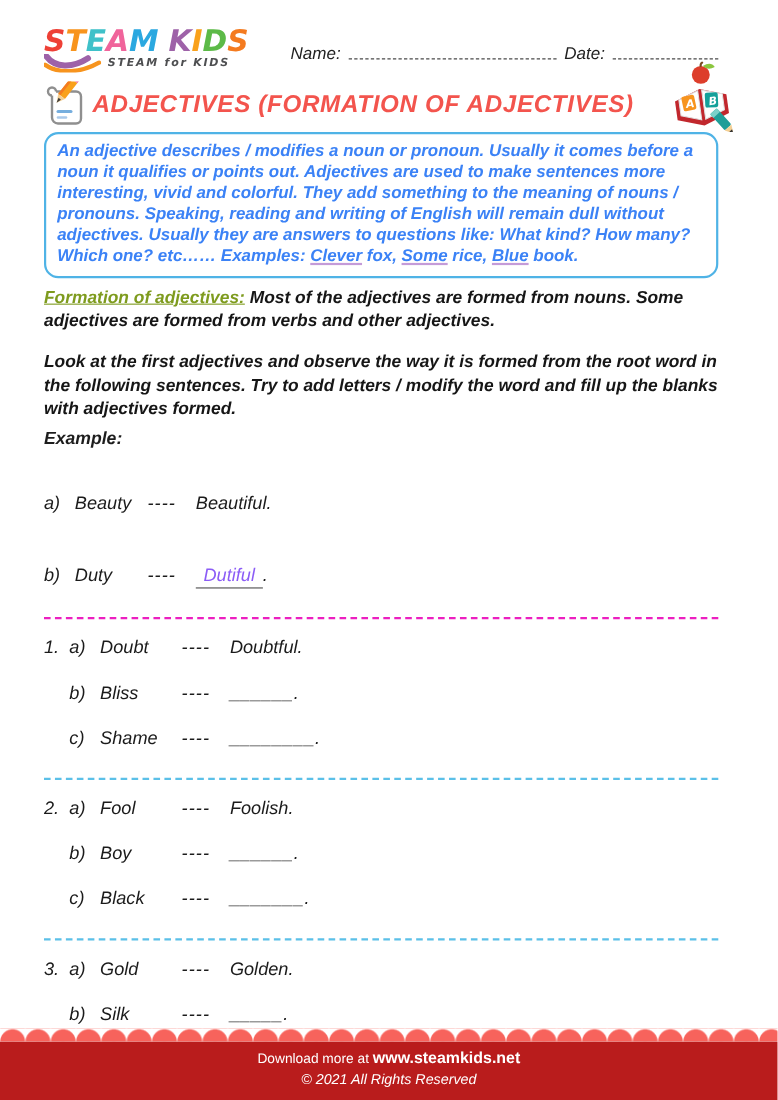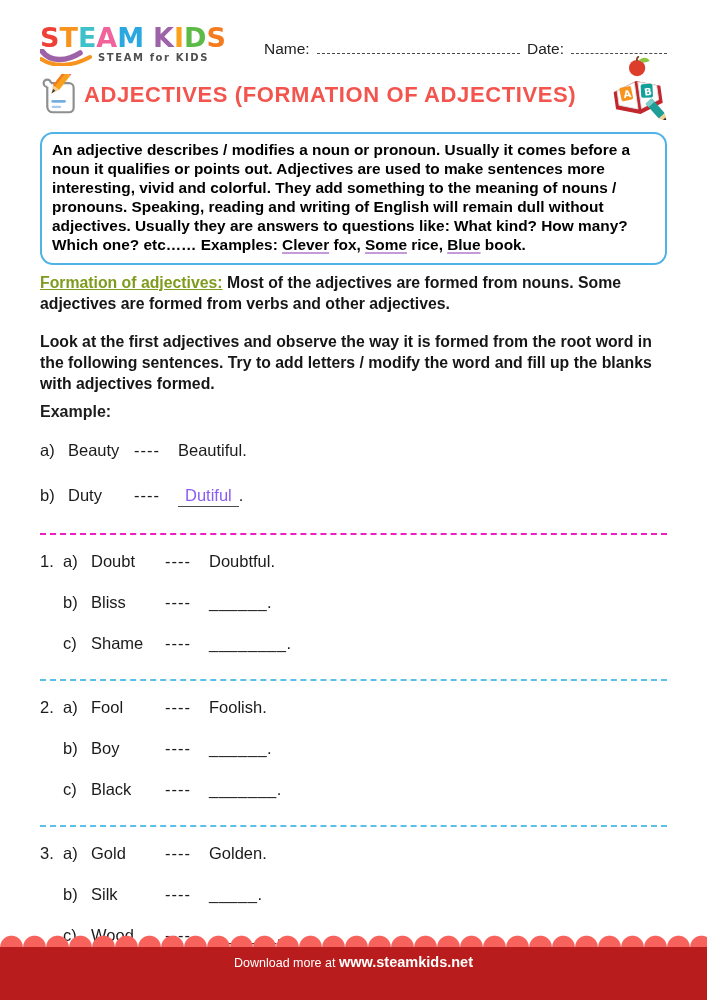--- a/index.html
+++ b/index.html
@@ -1,17 +1,17 @@
 <!DOCTYPE html>
 <html><head>
 <meta charset="utf-8">
 <style>
   html,body{margin:0;padding:0;width:707px;height:1000px;background:#ffffff;overflow:hidden;
     font-family:"Liberation Sans", sans-serif;color:#1d1d1d;position:relative;}
-  .page{padding:24px 40px 0 40px;position:relative;}
+  .page{padding:24px 54px 0 40px;position:relative;font-style:italic;}
 
   
   .header{display:flex;align-items:flex-start;}
   .logo-block{width:210px;position:relative;flex:0 0 auto;}
   .logo-word{font-family:"DejaVu Sans", sans-serif;font-weight:800;font-size:27px;line-height:28px;letter-spacing:0px;white-space:nowrap;}
   .logo-word .sp{display:inline-block;width:9px;}
   .logo-sub{display:flex;align-items:center;margin-top:-3px;}
   .logo-sub svg{flex:0 0 auto;}
   .tagline{font-family:"DejaVu Sans", sans-serif;font-weight:700;font-size:10px;color:#4e4f51;letter-spacing:1.6px;margin-left:6px;}
   .namedate{flex:1;display:flex;align-items:baseline;margin-top:16px;margin-left:14px;font-size:15.5px;color:#222;}
@@ -19,38 +19,38 @@
   .dotline{border-bottom:1.6px dashed #4a4a4a;flex:1;height:13px;margin:0 7px;}
   .dotline.date-line{flex:0 0 96px;margin-right:0;}
 
   
   .title-row{display:flex;align-items:center;margin-top:8px;}
   .title-row svg{margin-right:4px;flex:0 0 auto;}
   .page-title{color:#f3544d;font-weight:800;font-size:22px;letter-spacing:0.6px;white-space:nowrap;}
   .book-icon{position:absolute;top:56px;right:40px;}
 
   
-  .intro-box{margin-top:16px;border:2.4px solid #4fb3e6;border-radius:13px;padding:6px 10px 8px 10px;
-    color:#000000;font-weight:bold;font-size:15.4px;line-height:1.24;}
+  .intro-box{margin-top:4px;border:2.4px solid #4fb3e6;border-radius:13px;padding:6px 10px 8px 10px;
+    color:#3b82f6;font-weight:bold;font-size:15.4px;line-height:1.24;}
   .intro-box .u{text-decoration:underline;text-decoration-color:#c49bd8;text-decoration-thickness:2px;text-underline-offset:2px;}
 
   
   .para{font-size:15.8px;font-weight:bold;line-height:21px;color:#161616;}
   .formation{margin-top:7px;}
   .formation-head{color:#7e9b1e;text-decoration:underline;text-align:center;}
   .instructions{margin-top:17px;}
   .example-heading{margin-top:9px;font-size:16px;font-weight:bold;}
 
   
   .row{display:flex;align-items:baseline;font-size:16.5px;line-height:19px;color:#1b1b1b;white-space:pre;}
   .cell{flex:0 0 auto;}
   .c-num{width:23px;}
   .c-prefix{width:28px;}
   .c-word{width:74px;}
-  .c-word.ex{width:66px;}
+  .c-word.ex{width:66px;margin-top:20px;}
   .c-dash{width:44px;letter-spacing:1px;}
   .ex-rows .row:nth-child(1){margin-top:20px;}
   .ex-rows .row:nth-child(2){margin-top:26px;}
   .red-answer{color:#8b5cf6;border-bottom:1.6px solid #4c4c4c;padding:0 7px 1px 7px;}
   .blank{letter-spacing:0.5px;}
 
   .sep{border-top:2.5px dashed #ec1fc0;margin-top:26px;}
   .q-block .row:nth-child(1){margin-top:17px;}
   .q-block .row{margin-top:22px;}
 
@@ -158,13 +158,14 @@
         <div class="row"><span class="cell c-num"></span><span class="cell c-prefix">b)</span><span class="cell c-word ">Silk</span><span class="cell c-dash">----</span><span class="blank">_____</span><span>.</span></div>
         <div class="row"><span class="cell c-num"></span><span class="cell c-prefix">c)</span><span class="cell c-word ">Wood</span><span class="cell c-dash">----</span><span class="blank">_______</span><span>.</span></div>
       </div>
     </div>
 
 </div>
 
 <div class="scallops"></div>
 <div class="footer">
   <div class="footer-line1"><span>Download more at</span> <span class="site">www.steamkids.net</span></div>
+  <div class="footer-line2">© 2021 All Rights Reserved</div>
 </div>
 
 </body></html>

